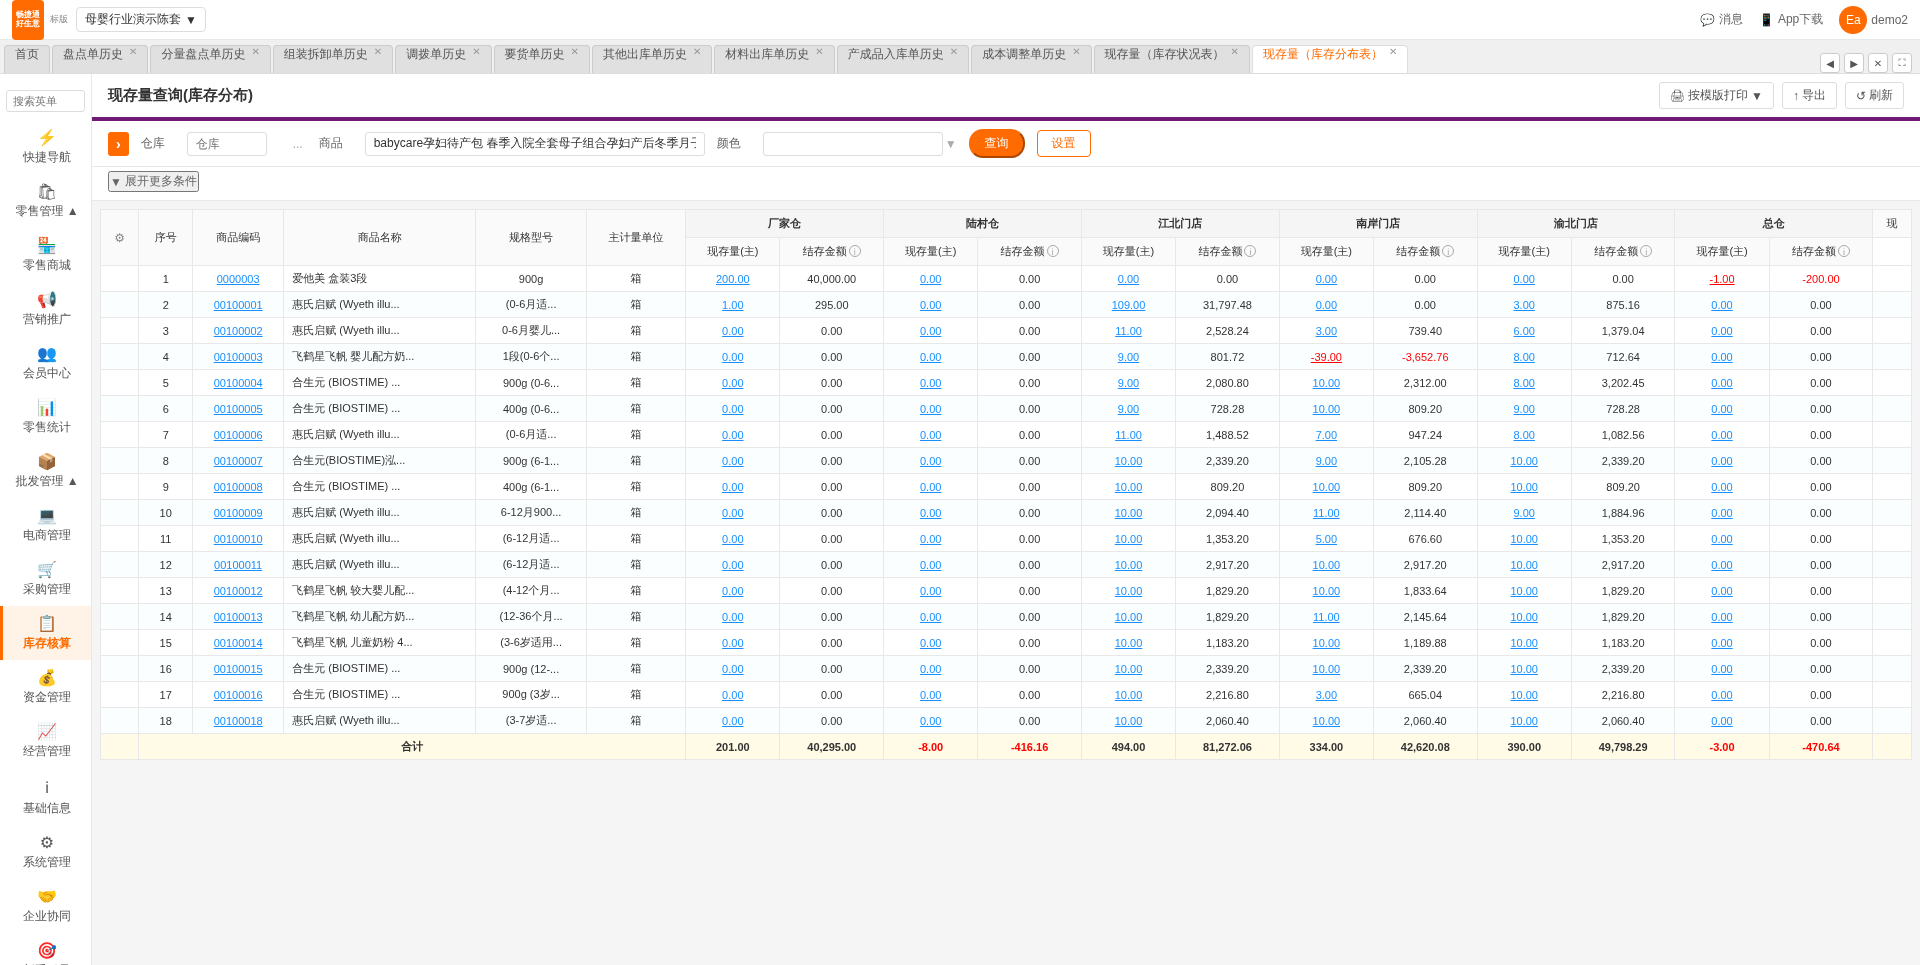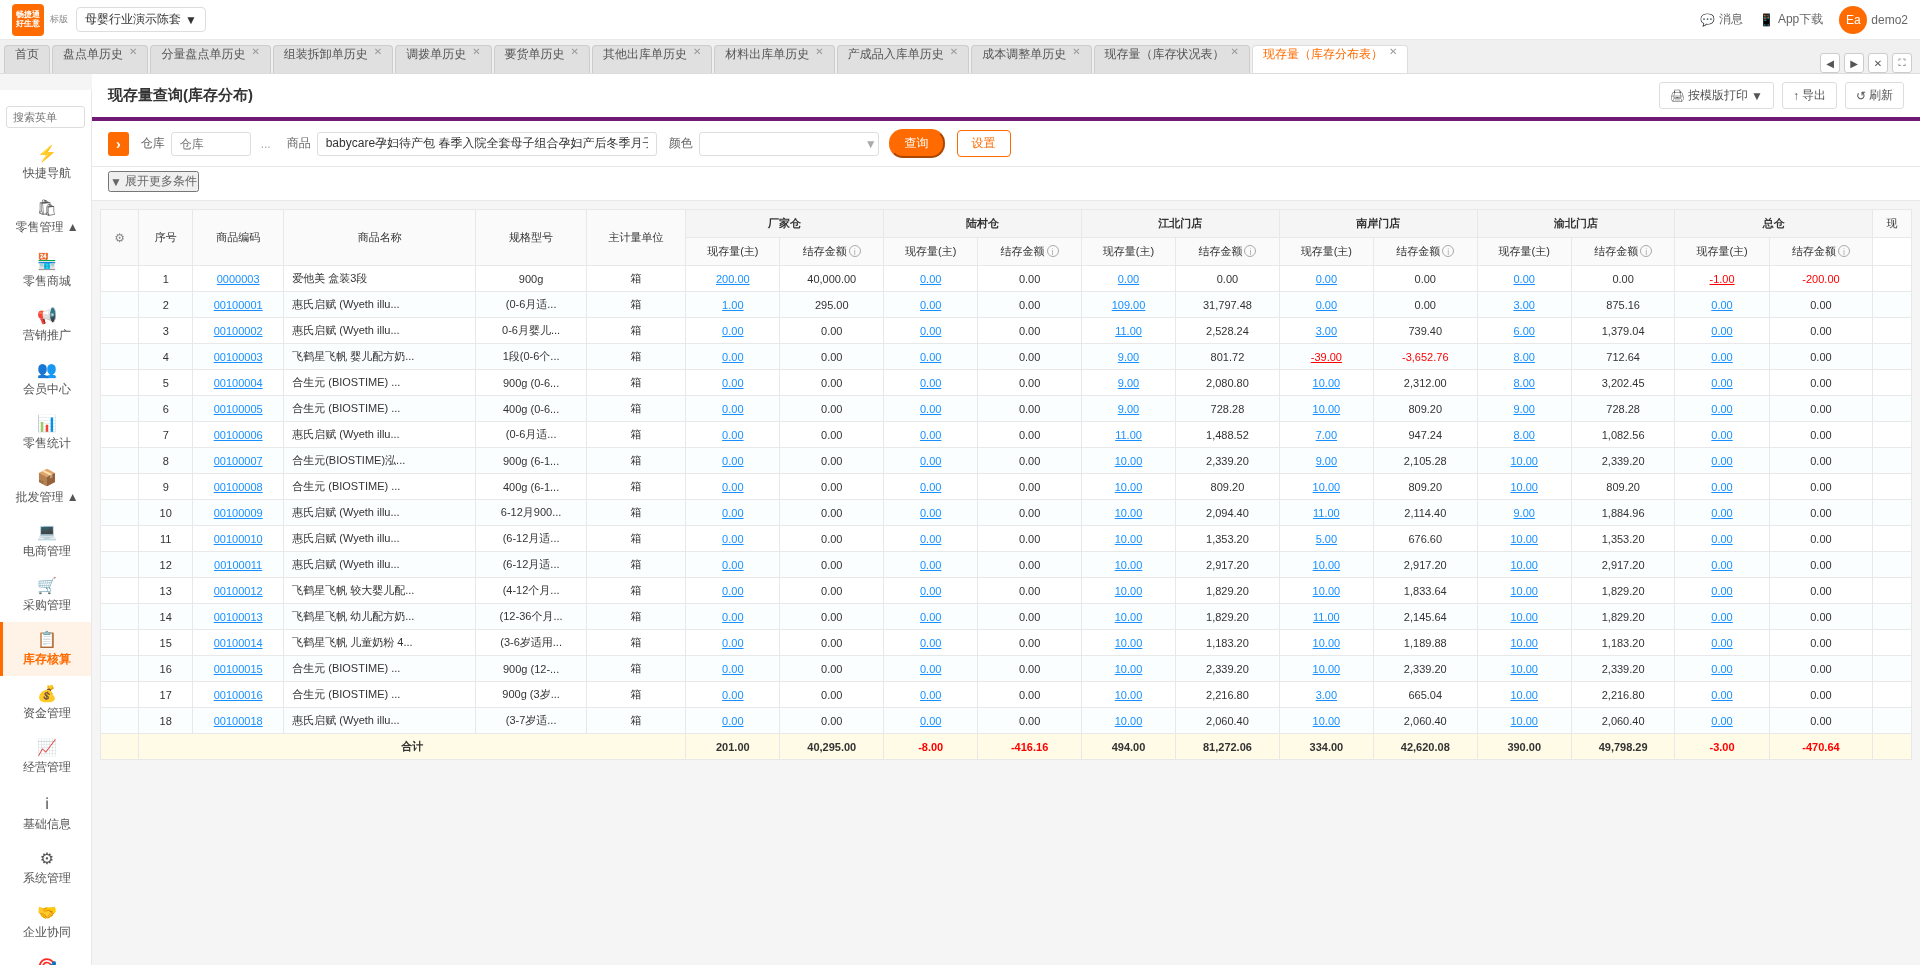--- a/index.html
+++ b/index.html
@@ -2,58 +2,58 @@
 <html><head>
   <meta charset="utf-8">
   <style>
     * { box-sizing: border-box; margin: 0; padding: 0; font-family: 'Microsoft YaHei', '微软雅黑', sans-serif; font-size: 12px; }
     body { background: #f5f5f5; color: #333; overflow: hidden; height: 965px; }
 
     
     .topbar { height: 40px; background: #fff; border-bottom: 1px solid #e8e8e8; display: flex; align-items: center; justify-content: space-between; padding: 0 12px; }
     .topbar-left { display: flex; align-items: center; gap: 8px; }
     .logo-area { display: flex; align-items: center; gap: 6px; }
-    .logo-img { width: 32px; height: 32px; background: #ff6b00; border-radius: 4px; display: flex; align-items: center; justify-content: center; color: #fff; font-size: 10px; font-weight: bold; }
+    .logo-img { width: 32px; height: 40px; background: #ff6b00; border-radius: 4px; display: flex; align-items: center; justify-content: center; color: #fff; font-size: 10px; font-weight: bold; }
     .logo-text { font-size: 11px; color: #666; line-height: 1.2; }
     .topbar-right { display: flex; align-items: center; gap: 16px; }
     .topbar-icon-btn { display: flex; align-items: center; gap: 4px; color: #666; cursor: pointer; font-size: 12px; }
     .avatar { width: 28px; height: 28px; border-radius: 50%; background: #ff6b00; display: flex; align-items: center; justify-content: center; color: #fff; font-size: 11px; }
     .dropdown-selector { display: flex; align-items: center; gap: 4px; font-size: 12px; color: #333; border: 1px solid #ddd; border-radius: 4px; padding: 3px 8px; background: #fff; cursor: pointer; }
 
     
     .tabbar { height: 34px; background: #f0f0f0; display: flex; align-items: flex-end; padding-left: 4px; overflow: hidden; border-bottom: 1px solid #ddd; position: relative; }
     .tab { height: 28px; display: flex; align-items: flex-start; padding: 0 10px; background: #e0e0e0; border: 1px solid #ccc; border-bottom: none; border-radius: 4px 4px 0 0; margin-right: 2px; cursor: pointer; font-size: 11px; color: #555; white-space: nowrap; gap: 4px; }
     .tab.active { background: #fff; color: #ff6b00; border-color: #ddd; z-index: 1; }
     .tab .close-x { color: #999; font-size: 10px; cursor: pointer; margin-left: 2px; }
     .tabbar-nav { display: flex; align-items: center; gap: 4px; margin-left: auto; padding: 0 8px; }
     .tabbar-nav-btn { width: 20px; height: 20px; border: 1px solid #ccc; border-radius: 3px; background: #fff; cursor: pointer; display: flex; align-items: center; justify-content: center; font-size: 10px; color: #555; }
 
     
     .main-layout { display: flex; height: calc(965px - 40px - 34px); }
 
     
-    .sidebar { width: 92px; background: #fff; border-right: 1px solid #e8e8e8; display: flex; flex-direction: column; padding-top: 8px; margin-top: 16px; }
+    .sidebar { width: 92px; background: #fff; border-right: 1px solid #e8e8e8; display: flex; flex-direction: column; padding-top: 8px; }
     .sidebar-item { padding: 8px 4px; text-align: center; cursor: pointer; font-size: 11px; color: #555; border-left: 3px solid transparent; }
     .sidebar-item.active { color: #ff6b00; background: #fff3e8; border-left-color: #ff6b00; font-weight: bold; }
     .sidebar-item .si-icon { font-size: 16px; margin-bottom: 2px; }
     .sidebar-search { padding: 8px 6px; }
     .sidebar-search input { width: 100%; border: 1px solid #ddd; border-radius: 3px; padding: 4px 6px; font-size: 11px; }
 
     
     .content { flex: 1; overflow: hidden; display: flex; flex-direction: column; background: #f5f5f5; }
     .page-header { background: #fff; padding: 8px 16px; border-bottom: 4px solid #701a75; display: flex; align-items: center; justify-content: space-between; }
     .page-title { font-size: 15px; font-weight: bold; color: #333; }
     .page-actions { display: flex; align-items: center; gap: 8px; }
     .btn-action { display: flex; align-items: center; gap: 3px; padding: 4px 10px; border: 1px solid #ddd; border-radius: 3px; background: #fff; cursor: pointer; font-size: 12px; color: #555; }
     .btn-orange { background: #ff6b00; color: #fff; border-color: #ff6b00; border-radius: 14px; padding: 4px 14px; cursor: pointer; font-size: 12px; }
     .btn-white-orange { background: #fff; color: #ff6b00; border: 1px solid #ff6b00; border-radius: 4px; padding: 4px 14px; cursor: pointer; font-size: 12px; }
 
     
     .filter-bar { background: #fff; padding: 8px 16px; border-bottom: 1px solid #e8e8e8; display: flex; align-items: center; gap: 12px; flex-wrap: wrap; }
-    .filter-group { display: flex; align-items: center; gap: 6px; justify-content: flex-end; }
+    .filter-group { display: flex; align-items: center; gap: 22px; justify-content: flex-end; }
     .filter-label { color: #666; white-space: nowrap; }
     .filter-input { border: 1px solid #ddd; border-radius: 3px; padding: 4px 8px; font-size: 12px; color: #333; }
     .filter-input.wide { width: 340px; }
     .filter-input-small { border: 1px solid #ddd; border-radius: 3px; padding: 4px 8px; font-size: 12px; color: #333; width: 80px; }
     .filter-dots { color: #aaa; cursor: pointer; padding: 0 4px; }
     .filter-color { border: 1px solid #ddd; border-radius: 3px; padding: 4px 8px; font-size: 12px; color: #333; width: 180px; }
     .expand-btn { display: flex; align-items: center; gap: 3px; color: #666; cursor: pointer; font-size: 12px; }
     .orange-expand-btn { background: #ff6b00; color: #fff; border: none; border-radius: 3px; padding: 4px 8px; cursor: pointer; font-size: 14px; font-weight: bold; }
 
     

